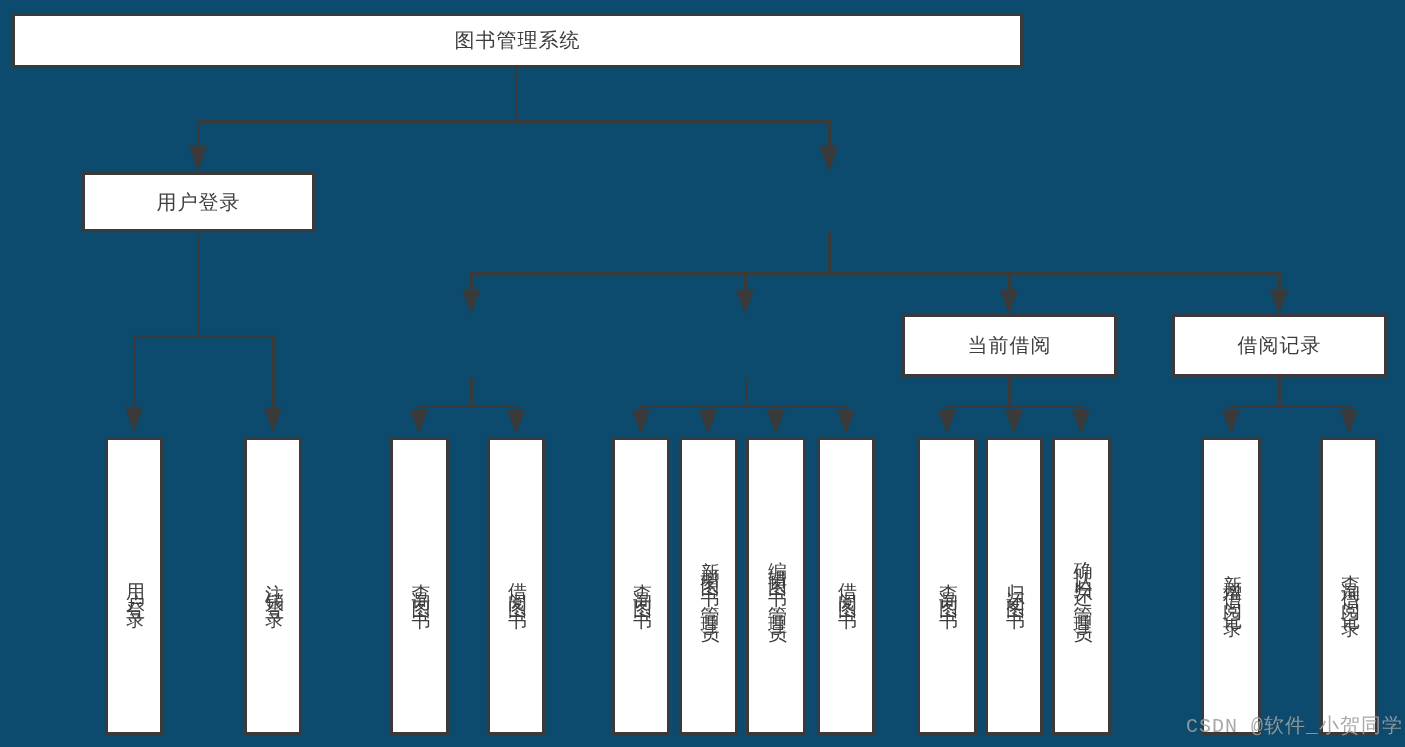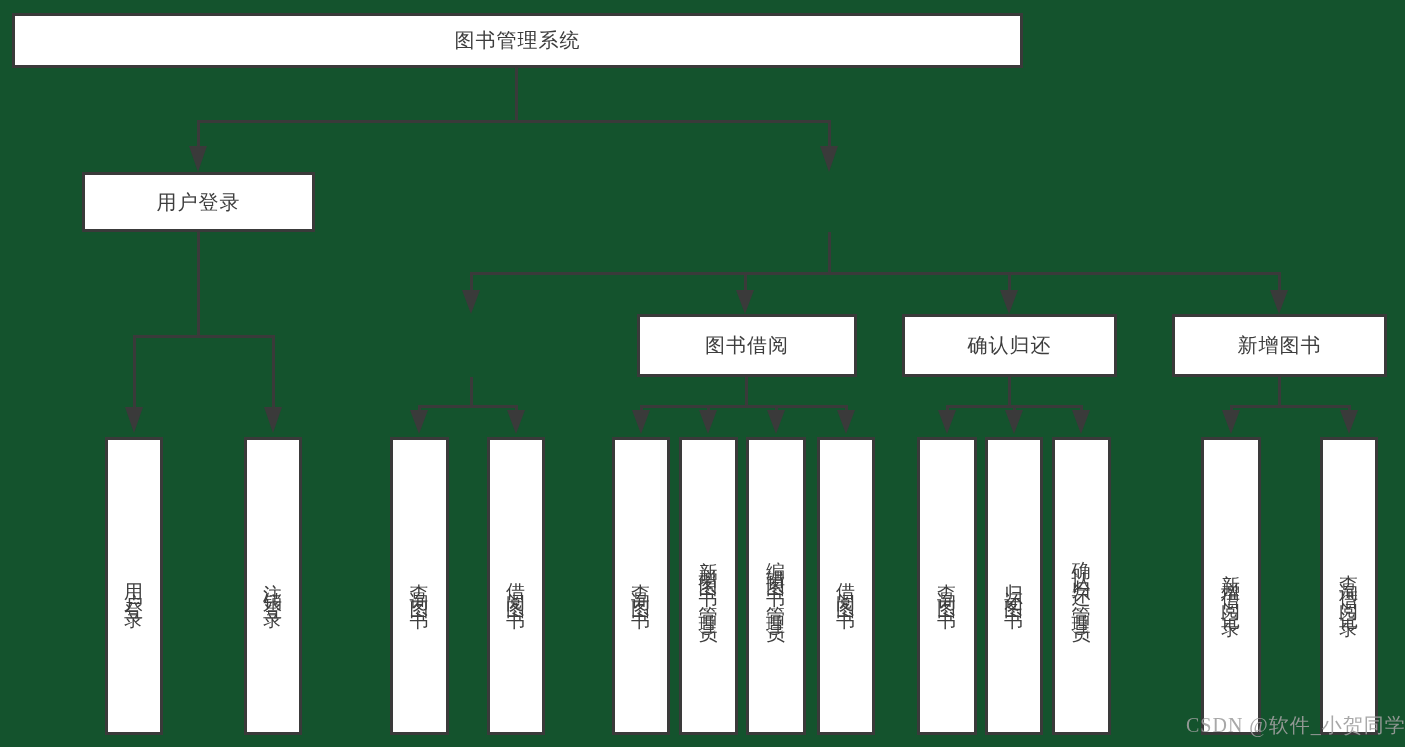--- a/index.html
+++ b/index.html
@@ -1,20 +1,20 @@
 <!DOCTYPE html>
 <html><head>
 <meta charset="utf-8">
 <style>
   html,body{margin:0;padding:0;background:#ffffff;}
   #canvas{
     position:relative;
     width:1405px;height:747px;
-    background:#14532d;
-    font-family:Liberation Serif, serif;
+    background:#0c4a6e;
+    font-family:Liberation Mono, monospace;
     overflow:hidden;
   }
   .hnode{
     position:absolute;
     box-sizing:border-box;
     border:3px solid #3a3a3a;
     background:#ffffff;
     display:flex;align-items:center;justify-content:center;
     font-size:20px;color:#3d3d3d;
     letter-spacing:1px;
@@ -62,25 +62,24 @@
 <body>
 
 <div id="canvas">
 
   <div class="hnode" style="left:12px;top:13px;width:1011px;height:55px;">图书管理系统</div>
 
   <div class="hnode" style="left:82px;top:172px;width:233px;height:60px;">用户登录</div>
 
 
 
-  <div class="hnode" style="left:637px;top:314px;width:220px;height:63px;">图书借阅</div>
 
-  <div class="hnode" style="left:902px;top:314px;width:215px;height:63px;">确认归还</div>
+  <div class="hnode" style="left:902px;top:314px;width:215px;height:63px;">当前借阅</div>
 
-  <div class="hnode" style="left:1172px;top:314px;width:215px;height:63px;">新增图书</div>
+  <div class="hnode" style="left:1172px;top:314px;width:215px;height:63px;">借阅记录</div>
 
   <div class="vnode" style="left:105px;">
     <span>用户登录</span>
   </div>
   <div class="vnode" style="left:244px;">
     <span>注销登录</span>
   </div>
 
   <div class="vnode" style="left:390px;width:59px;">
     <span>查询图书</span>

